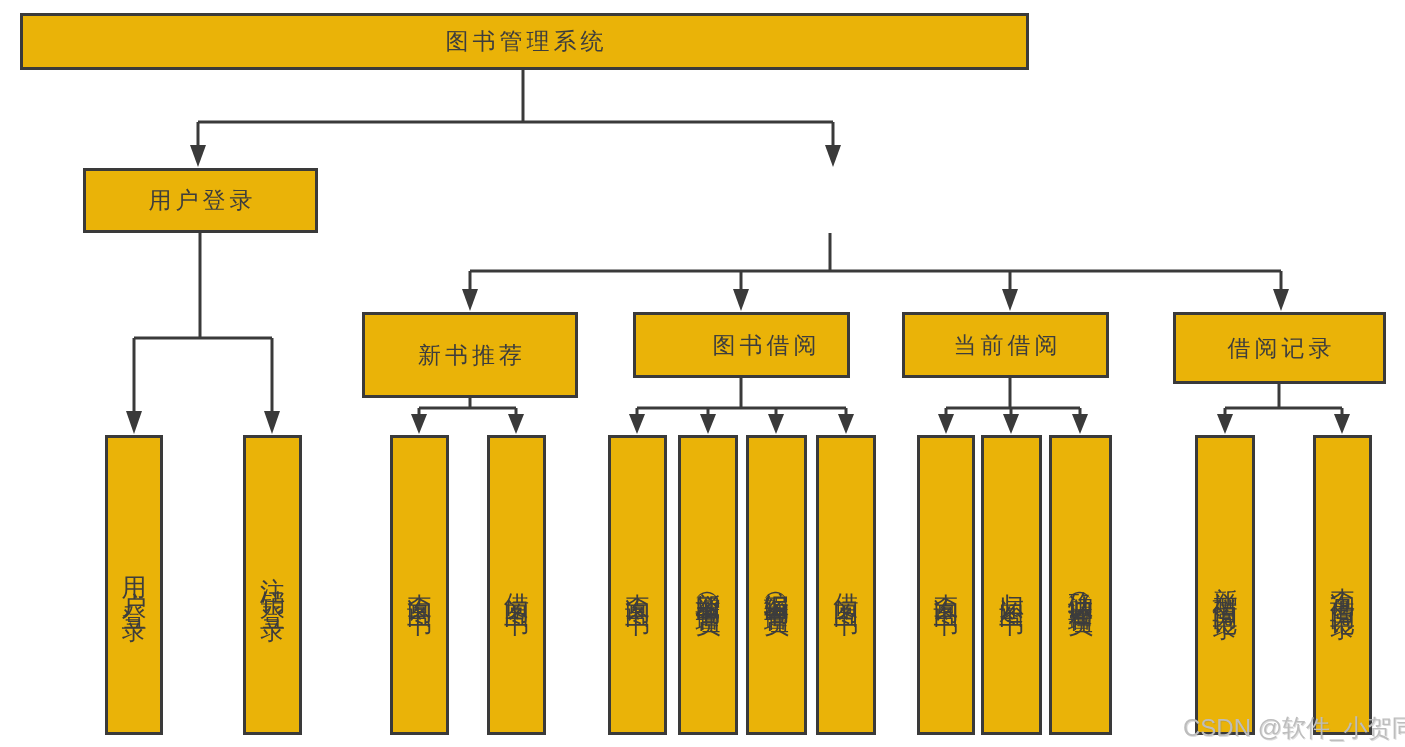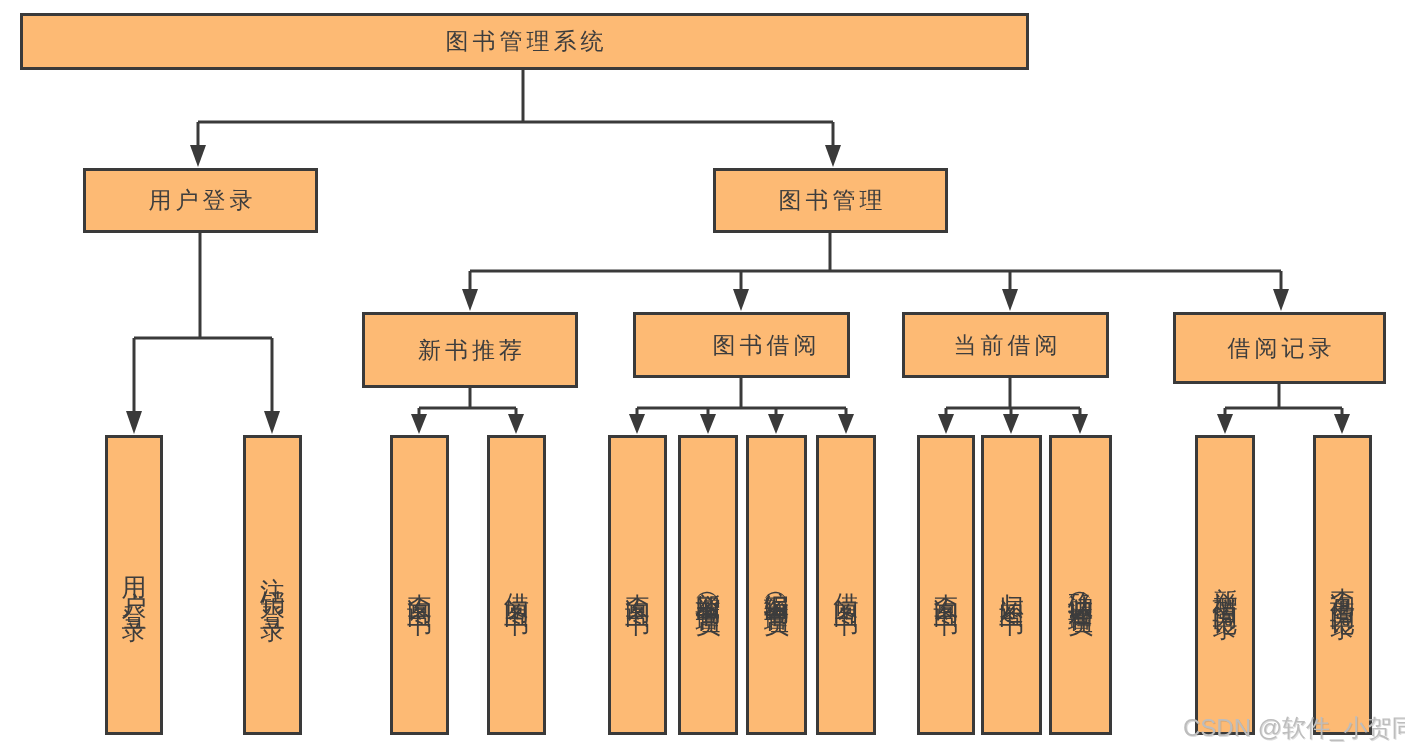--- a/index.html
+++ b/index.html
@@ -18,21 +18,21 @@
   .connectors {
     position: absolute;
     left: 0; top: 0;
     width: 1405px;
     height: 747px;
     z-index: 1;
   }
   .node {
     position: absolute;
     box-sizing: border-box;
-    background: #fdba74;
+    background: #eab308;
     border: 3px solid #3a3a3a;
     display: flex;
     align-items: center;
     justify-content: center;
     z-index: 2;
     color: #3d3d3d;
   }
   .h-label {
     font-size: 23px;
     letter-spacing: 4px;
@@ -140,25 +140,22 @@
     </g>
   </svg>
 
   <div class="node" style="left:20px; top:13px; width:1009px; height:57px;">
     <span class="h-label">图书管理系统</span>
   </div>
 
   <div class="node" style="left:83px; top:168px; width:235px; height:65px;">
     <span class="h-label">用户登录</span>
   </div>
-  <div class="node" style="left:713px; top:168px; width:235px; height:65px;">
-    <span class="h-label">图书管理</span>
-  </div>
-
-  <div class="node" style="left:362px; top:312px; width:216px; height:76px;">
+
+  <div class="node" style="left:362px; top:312px; width:216px; height:86px;">
     <span class="h-label">新书推荐</span>
   </div>
   <div class="node" style="left:633px; top:312px; width:217px; height:66px;padding-left:46px;">
     <span class="h-label">图书借阅</span>
   </div>
   <div class="node" style="left:902px; top:312px; width:207px; height:66px;">
     <span class="h-label">当前借阅</span>
   </div>
   <div class="node" style="left:1173px; top:312px; width:213px; height:72px;">
     <span class="h-label">借阅记录</span>

